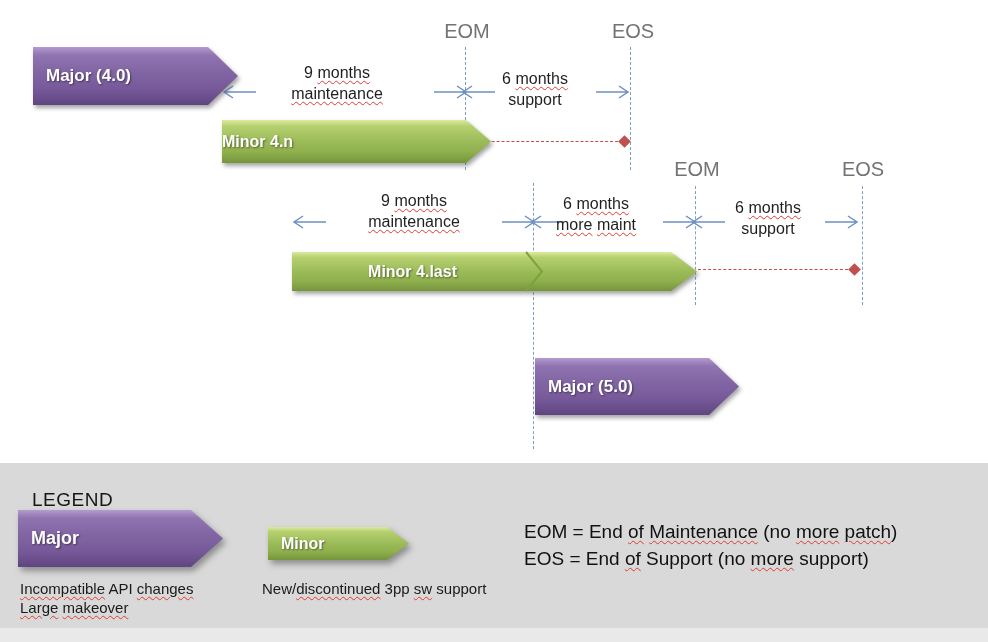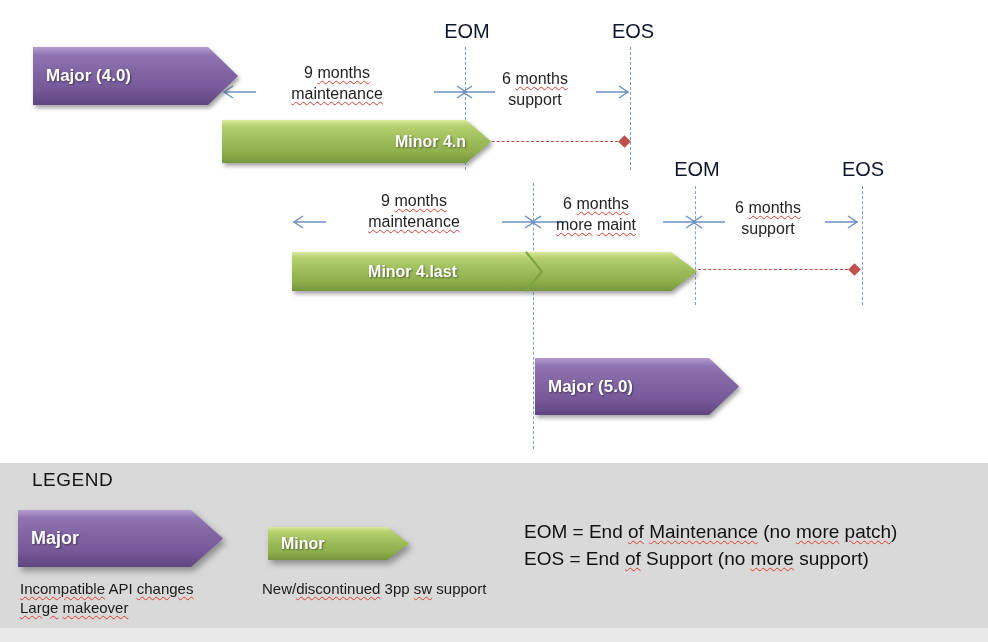--- a/index.html
+++ b/index.html
@@ -3,47 +3,47 @@
 <meta charset="utf-8">
 <style>
   html,body{margin:0;padding:0;background:#fff;}
   .stage{
     position:relative;width:988px;height:642px;overflow:hidden;
     font-family:"Liberation Sans",sans-serif;background:#ffffff;
   }
   
   .vline{position:absolute;width:0;border-left:1px dashed #7f9fc4;}
   
-  .eolabel{position:absolute;width:70px;text-align:center;font-size:20px;color:#0f172a;}
+  .eolabel{position:absolute;width:70px;text-align:center;font-size:20px;color:#737373;}
   
   .dimlabel{position:absolute;text-align:center;font-size:16px;line-height:21px;color:#1f1f1f;}
   .wavy{text-decoration-line:underline;text-decoration-style:wavy;text-decoration-color:#e03b30;text-decoration-thickness:1px;text-underline-offset:2px;}
   
   .dimarrow{position:absolute;overflow:visible;}
   .dimarrow path{stroke:#6e91c1;stroke-width:1.5;fill:none;}
   
   .rline{position:absolute;height:0;border-top:1px dashed #c0504d;}
   .diamond{position:absolute;width:9px;height:9px;background:#c0504d;transform:rotate(45deg);}
   
   .shape-wrap{position:absolute;filter:drop-shadow(2px 3px 2px rgba(90,90,90,.55));}
   .legend-wrap{filter:drop-shadow(3px 4px 3px rgba(90,90,90,.6));}
   .shape{
     width:100%;height:100%;display:flex;align-items:center;
     clip-path:polygon(0 0,calc(100% - var(--tip)) 0,100% 50%,calc(100% - var(--tip)) 100%,0 100%);
     color:#fff;font-weight:bold;text-shadow:1px 1px 2px rgba(0,0,0,.45);
   }
   .purple{background:linear-gradient(180deg,#b49bce 0%,#8f74b1 14%,#8064a2 46%,#77599a 72%,#5f4680 100%);}
   .green{background:linear-gradient(180deg,#dcea9f 0%,#b6d06f 14%,#9bbb59 50%,#90b04d 74%,#74953c 100%);}
   .pad{padding-left:13px;}
-  .centered{justify-content:flex-end;}
+  .centered{justify-content:flex-start;}
   .seam path{stroke:#7da23c;stroke-width:2;fill:none;}
   
   .legend-panel{position:absolute;left:0;top:463px;width:988px;height:165px;background:#d9d9d9;}
   .legend-footer{position:absolute;left:0;top:628px;width:988px;height:14px;background:#e9e9e9;}
-  .legend-title{position:absolute;font-size:19px;color:#161616;letter-spacing:.5px;}
+  .legend-title{position:absolute;font-size:19px;color:#161616;letter-spacing:.5px;margin-top:20px;}
   .desc{position:absolute;font-size:15px;line-height:19px;color:#1a1a1a;}
   .defs{position:absolute;font-size:19px;line-height:27px;color:#111;}
 </style>
 </head>
 <body>
 
 <div class="stage">
 
   <div class="vline" style="left:465px;top:47px;height:123px"></div>
   <div class="vline" style="left:630px;top:47px;height:123px"></div>

